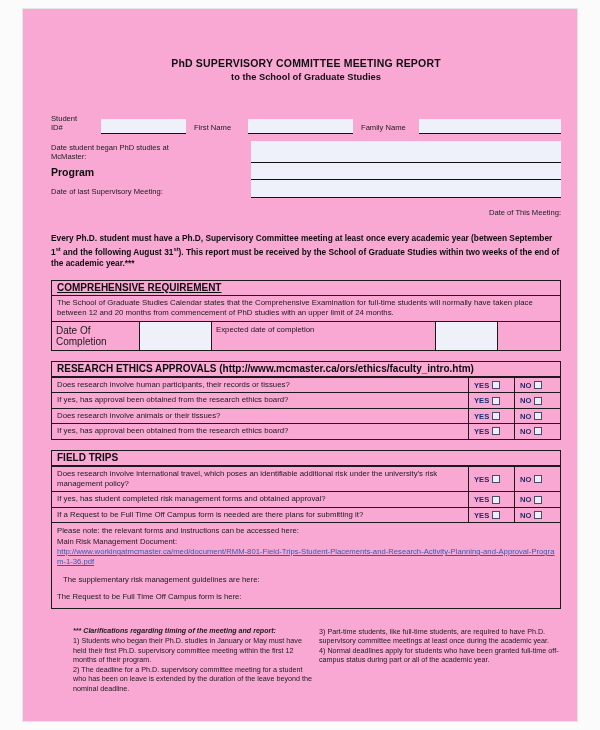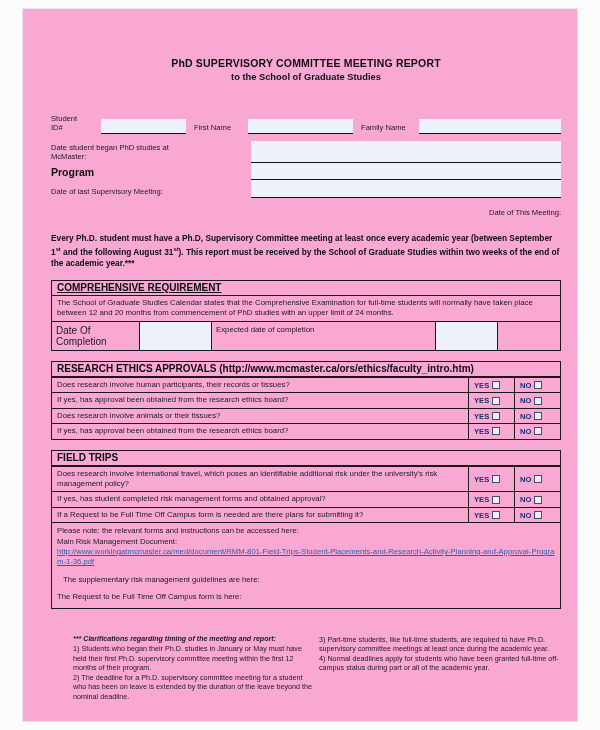--- a/index.html
+++ b/index.html
@@ -130,21 +130,21 @@
     border-top: 1.1px solid #1a1a1a;
   }
   .links .lnk {
     color: #2b5fb5; text-decoration: underline;
     word-break: break-all; display: block;
   }
   .links .gap { height: 7px; }
   .links .ind { padding-left: 6px; }
 
   
-  #foot { margin-top: 26px; display: flex; gap: 4px; padding-left: 22px; }
+  #foot { margin-top: 18px; display: flex; gap: 4px; padding-left: 22px; }
   #foot .col { width: 243px; }
   .fn-head {
     font-size: 7.1px; font-style: italic; font-weight: bold;
     color: #1a1a1a; line-height: 9.4px;
   }
   .fn-item {
     font-size: 7.2px; color: #1a1a1a; line-height: 9.6px;
   }
 </style>
 </head>

